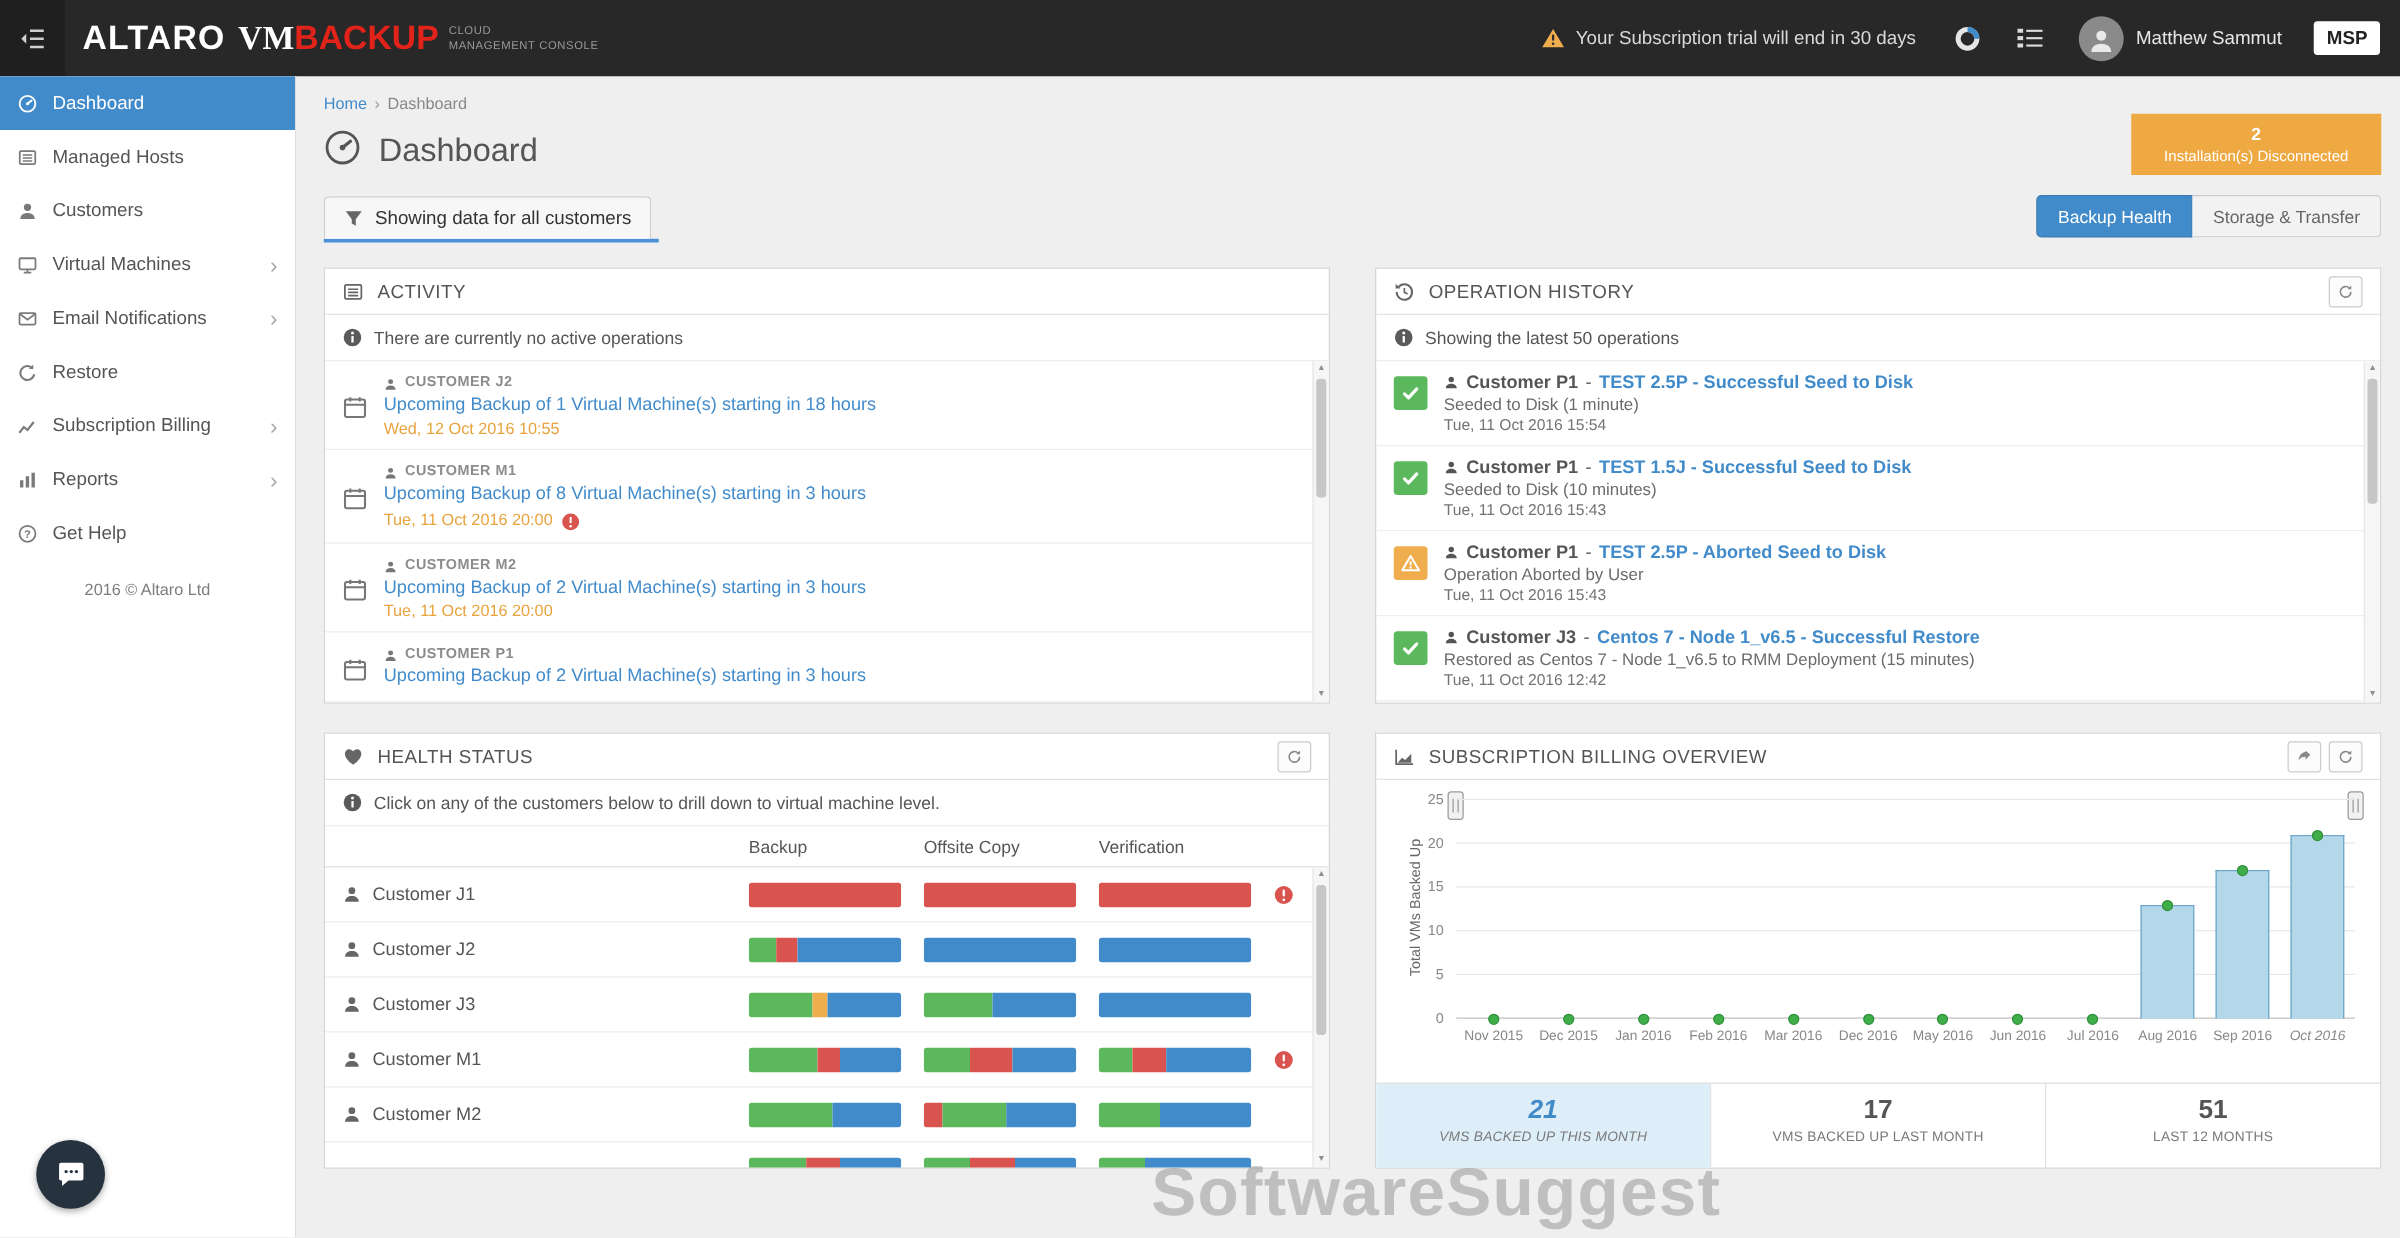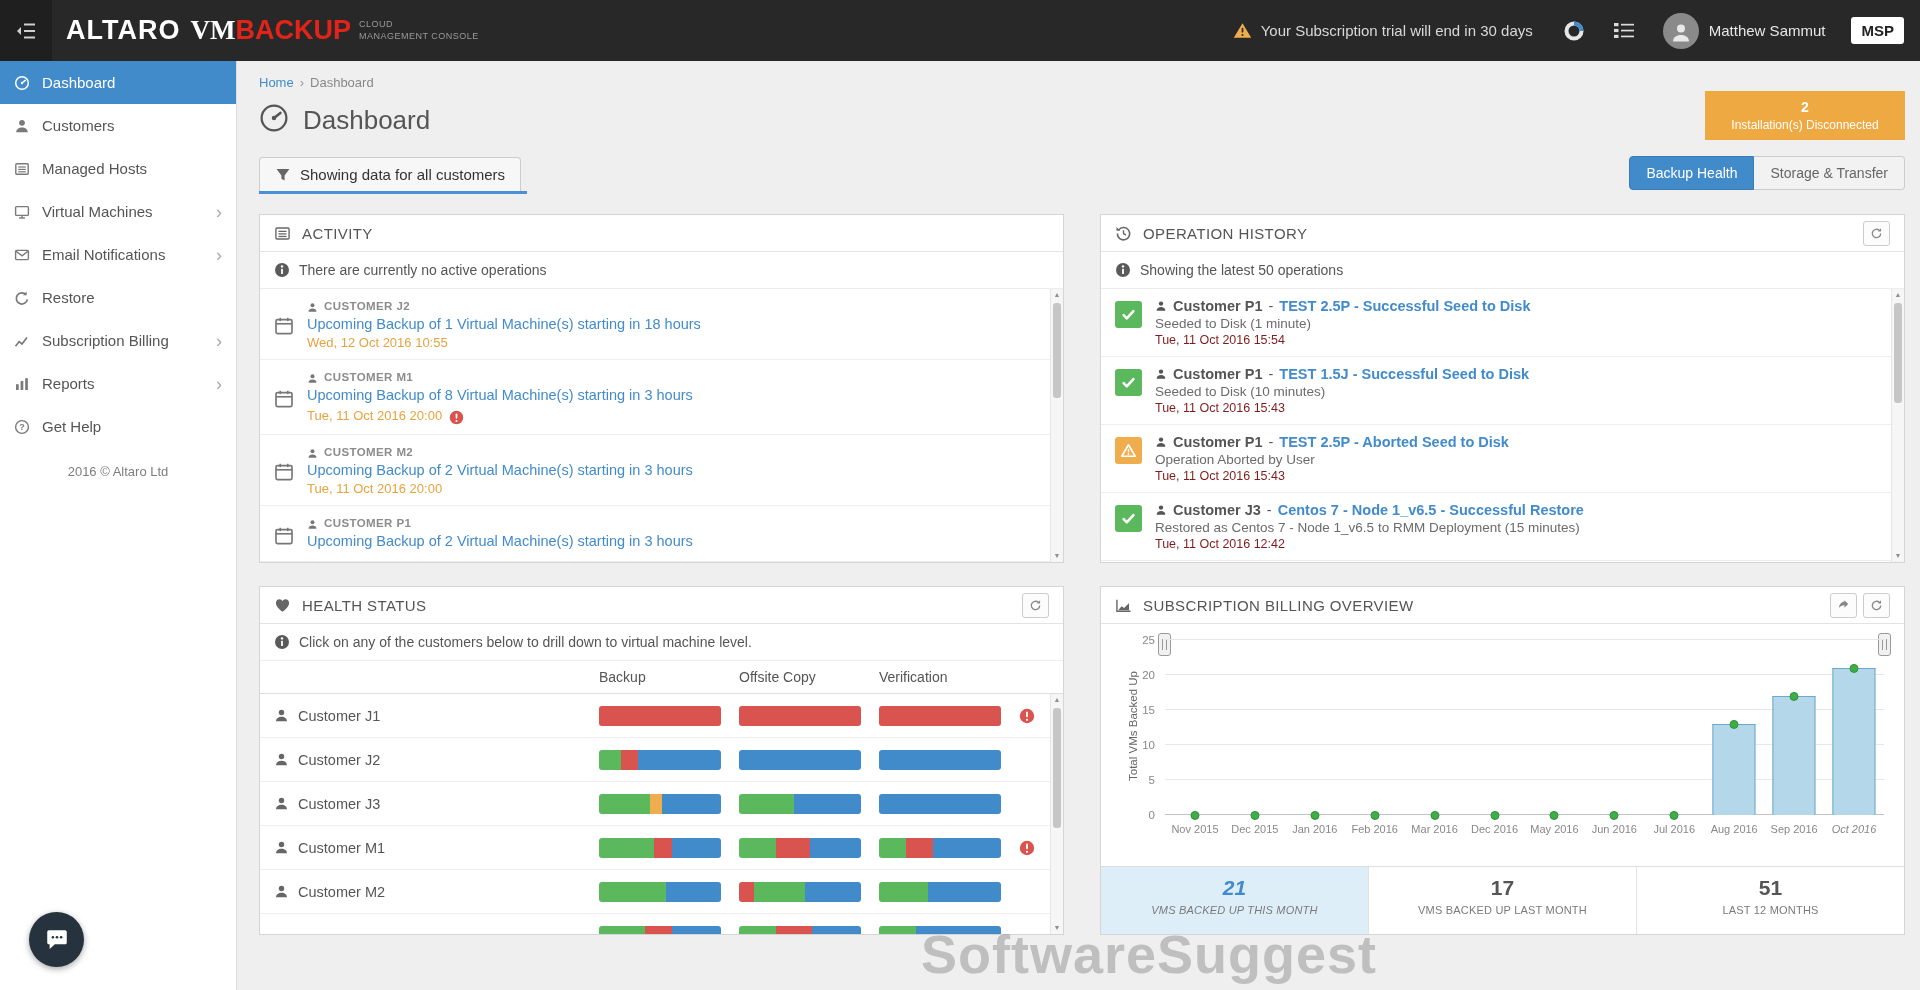--- a/index.html
+++ b/index.html
@@ -94,21 +94,21 @@
   .hist-item { display:flex; gap:13px; padding:9px 6px 9px 14px; border-bottom:1px solid #eee; }
   .status-sq { width:27px; height:27px; border-radius:3px; display:flex; align-items:center; justify-content:center; flex-shrink:0; margin-top:3px; }
   .status-sq svg { width:17px; height:17px; }
   .st-success { background:#5cb85c; }
   .st-warning { background:#f0ad4e; }
   .hist-l1 { display:flex; align-items:center; gap:6px; font-size:14.5px; color:#555; }
   .hist-l1 .cust { font-weight:bold; }
   .hist-l1 .ic { color:#555; } .hist-l1 .ic svg { width:12px; height:12px; }
   .hist-link { color:#428bca; font-weight:bold; }
   .hist-detail { color:#6b6b6b; font-size:13.5px; margin-top:2px; }
-  .hist-date { color:#7f1d1d; font-size:12.5px; margin-top:2px; }
+  .hist-date { color:#737373; font-size:12.5px; margin-top:2px; }
 
   
   .h-thead { display:flex; align-items:center; height:33px; border-bottom:1px solid #ddd; padding:0 14px; font-size:14px; color:#555; flex-shrink:0; }
   .h-name { flex:1; display:flex; align-items:center; gap:9px; color:#555; font-size:14.5px; }
   .h-name .ic svg { width:15px; height:15px; } .h-name .ic { color:#666; }
   .h-col { width:140px; flex-shrink:0; }
   .h-alertcol { width:30px; flex-shrink:0; display:flex; align-items:center; }
   .h-alertcol svg { width:16px; height:16px; }
   .h-row { display:flex; align-items:center; height:44px; border-bottom:1px solid #eee; padding:0 14px; }
   .h-bar { width:122px; height:20px; border-radius:3px; overflow:hidden; display:flex; }
@@ -210,36 +210,36 @@
               <circle cx="8" cy="8" r="6.3" fill="none" stroke="currentColor" stroke-width="1.5"></circle>
               <path d="M8 8L11.2 5.4" stroke="currentColor" stroke-width="1.6" stroke-linecap="round"></path>
               <circle cx="8" cy="8" r="1.2" fill="currentColor"></circle>
             </svg>
           </span>
           <span class="side-label" data-interactable="false">Dashboard</span>
         </div>
         <div class="side-item" data-interactable="true">
           <span class="ic" data-interactable="false">
             <svg viewBox="0 0 16 16">
-              <circle cx="8" cy="4.8" r="2.9" fill="currentColor"></circle>
-              <path d="M2.2 14.2c0-3.2 2.6-4.8 5.8-4.8s5.8 1.6 5.8 4.8z" fill="currentColor"></path>
-            </svg>
-          </span>
-          <span class="side-label" data-interactable="false">Customers</span>
-        </div>
-        <div class="side-item" data-interactable="true">
-          <span class="ic" data-interactable="false">
-            <svg viewBox="0 0 16 16">
               <rect x="1.8" y="2.8" width="12.4" height="10.4" rx="1" fill="none" stroke="currentColor" stroke-width="1.4"></rect>
               <line x1="4.2" y1="6" x2="11.8" y2="6" stroke="currentColor" stroke-width="1.2"></line>
               <line x1="4.2" y1="8.4" x2="11.8" y2="8.4" stroke="currentColor" stroke-width="1.2"></line>
               <line x1="4.2" y1="10.8" x2="11.8" y2="10.8" stroke="currentColor" stroke-width="1.2"></line>
             </svg>
           </span>
           <span class="side-label" data-interactable="false">Managed Hosts</span>
+        </div>
+        <div class="side-item" data-interactable="true">
+          <span class="ic" data-interactable="false">
+            <svg viewBox="0 0 16 16">
+              <circle cx="8" cy="4.8" r="2.9" fill="currentColor"></circle>
+              <path d="M2.2 14.2c0-3.2 2.6-4.8 5.8-4.8s5.8 1.6 5.8 4.8z" fill="currentColor"></path>
+            </svg>
+          </span>
+          <span class="side-label" data-interactable="false">Customers</span>
         </div>
         <div class="side-item" data-interactable="true">
           <span class="ic" data-interactable="false">
             <svg viewBox="0 0 16 16">
               <rect x="1.6" y="2.6" width="12.8" height="8.8" rx="1" fill="none" stroke="currentColor" stroke-width="1.4"></rect>
               <line x1="5" y1="14" x2="11" y2="14" stroke="currentColor" stroke-width="1.4"></line>
               <line x1="8" y1="11.4" x2="8" y2="14" stroke="currentColor" stroke-width="1.4"></line>
             </svg>
           </span>
           <span class="side-label" data-interactable="false">Virtual Machines</span>

